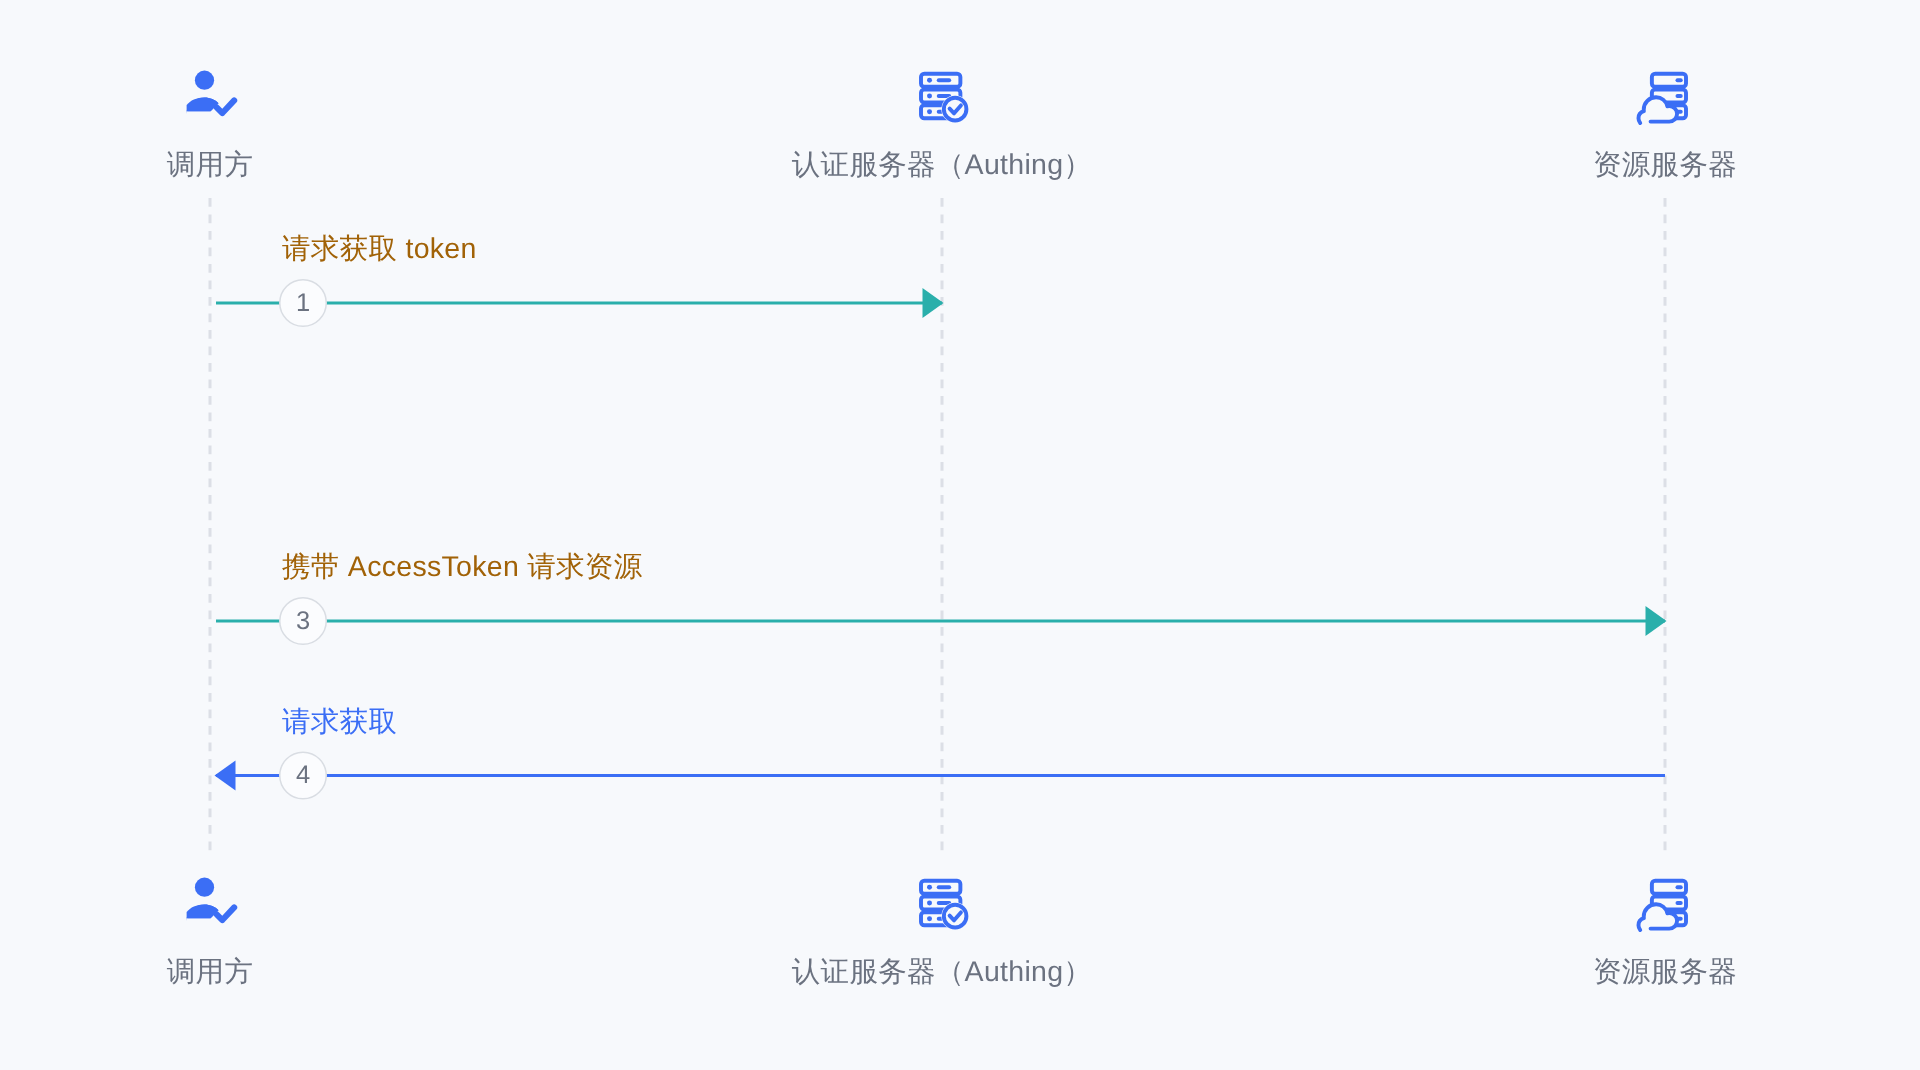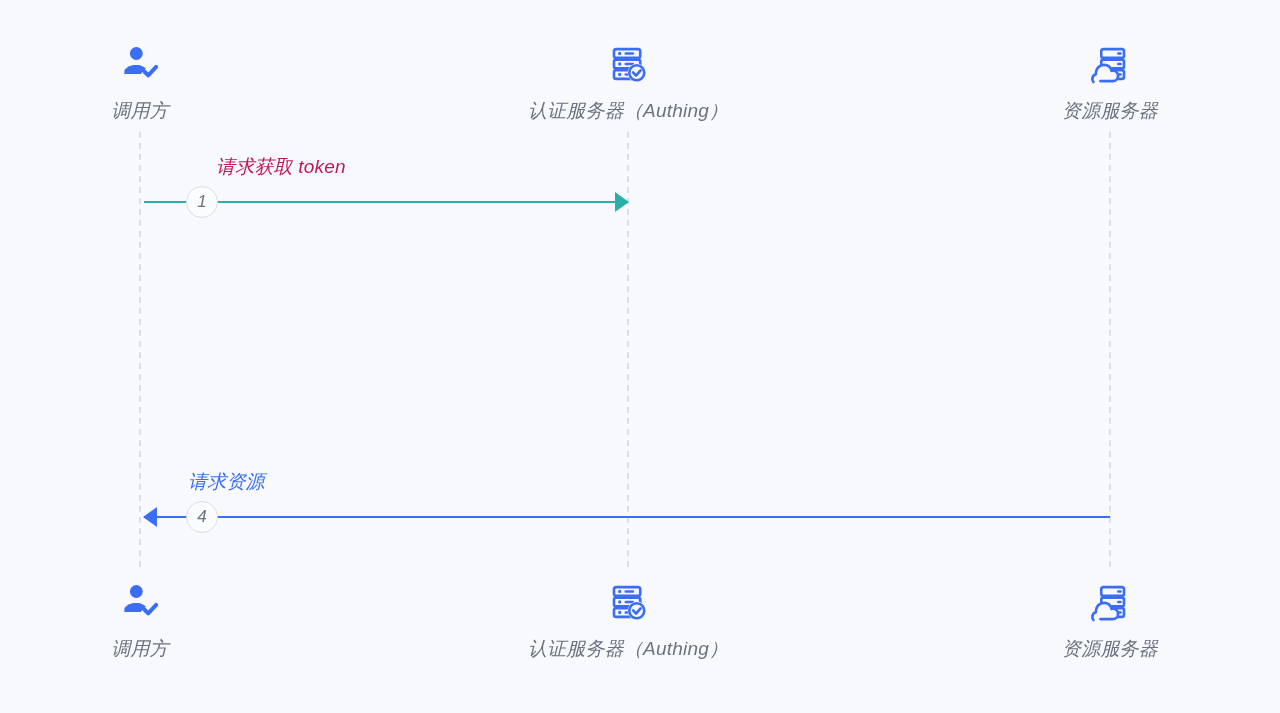--- a/index.html
+++ b/index.html
@@ -11,21 +11,20 @@
     height: 713px;
     background: #f7f9fc;
     font-family: "Liberation Sans", "DejaVu Sans", sans-serif;
     overflow: hidden;
   }
 
   #diagram {
     position: relative;
     width: 1280px;
     height: 713px;
-    font-style: italic;
   }
 
   
   .actor {
     position: absolute;
     transform: translateX(-50%);
     text-align: center;
     width: 360px;
     user-select: none;
   }
@@ -70,21 +69,21 @@
   }
   .msg-label {
     position: absolute;
     top: 0;
     left: 44px;
     font-size: 19px;
     line-height: 26px;
     white-space: nowrap;
     letter-spacing: 0.2px;
   }
-  .msg-label.teal { color: #be185d; margin-left: 28px; }
+  .msg-label.teal { color: #a16207; }
   .msg-label.blue { color: #3b6ef5; }
 
   .msg-line {
     position: absolute;
     top: 47px;
     height: 2px;
     left: 0;
     right: 0;
   }
   .msg-line.teal { background: #2aafab; }
@@ -183,23 +182,29 @@
   </div>
 
   <div class="message" style="left:144px; width:484px; top:154px">
     <div class="msg-label teal">请求获取 token</div>
     <div class="msg-line teal"></div>
     <div class="arrow-head right"></div>
     <div class="step-badge">1</div>
   </div>
 
 
+  <div class="message" style="left:144px; width:966px; top:366px">
+    <div class="msg-label teal">携带 AccessToken 请求资源</div>
+    <div class="msg-line teal"></div>
+    <div class="arrow-head right"></div>
+    <div class="step-badge">3</div>
+  </div>
 
   <div class="message" style="left:144px; width:966px; top:469px">
-    <div class="msg-label blue">请求资源</div>
+    <div class="msg-label blue">请求获取</div>
     <div class="msg-line blue"></div>
     <div class="arrow-head left"></div>
     <div class="step-badge">4</div>
   </div>
 
   <div class="actor bottom" style="left:140px">
     <div class="actor-icon">
       <svg width="44" height="44" viewBox="0 0 48 48" aria-hidden="true">
         <circle cx="20" cy="12.5" r="7" fill="#3b6ef5"></circle>
         <path d="M7 37c0-7.2 5.9-12 13-12 4.1 0 7.8 1.6 10.2 4.2L24.4 35H7.6c-.4 0-.6-.2-.6-.6z" fill="#3b6ef5"></path>

